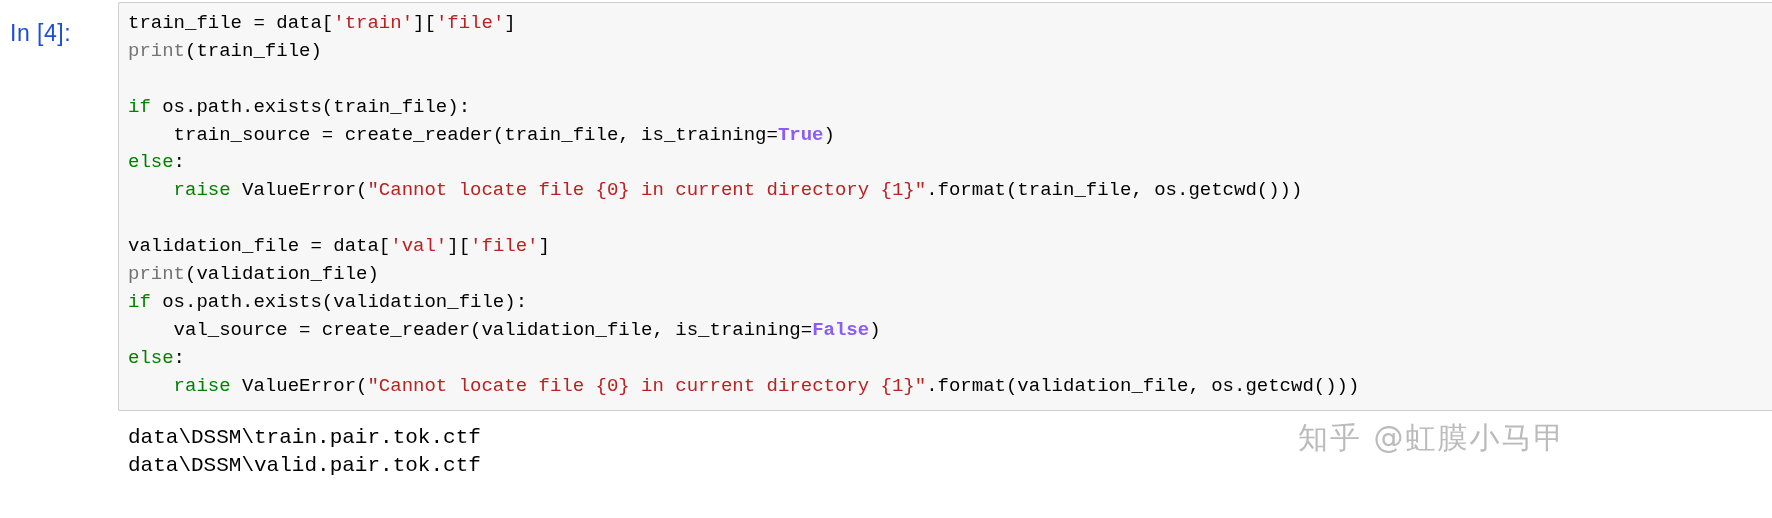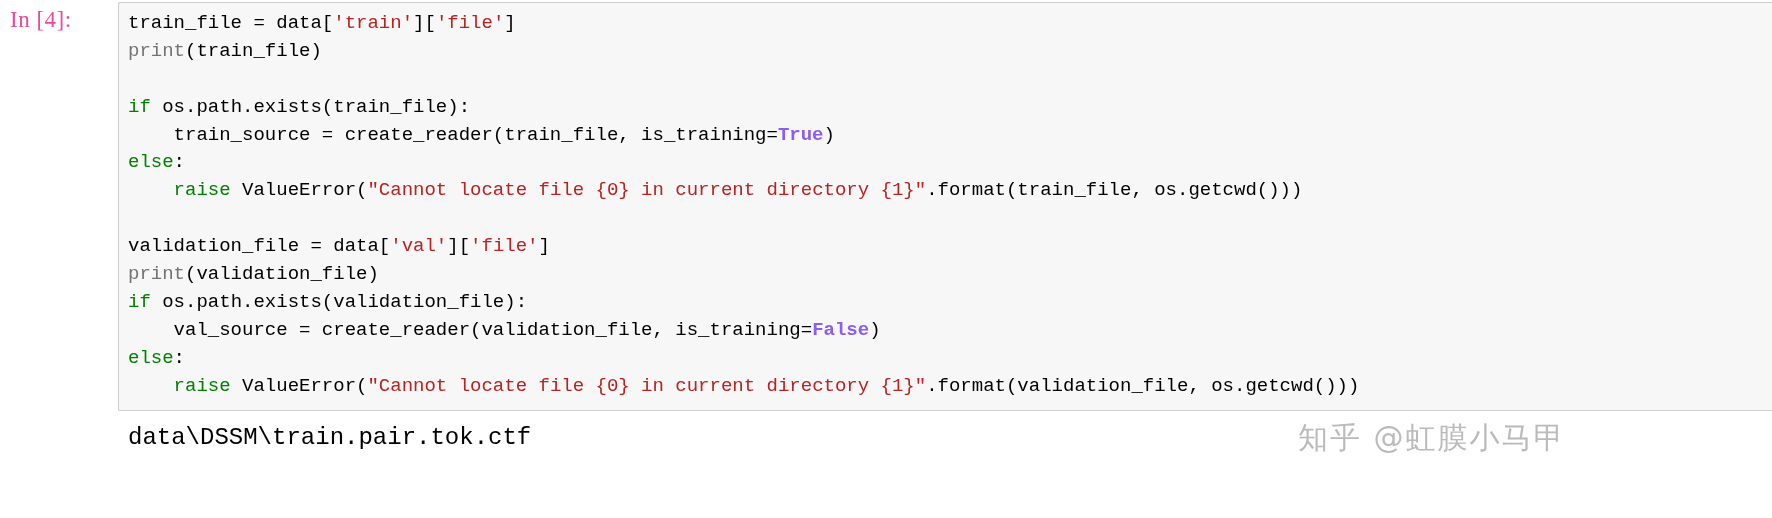--- a/index.html
+++ b/index.html
@@ -10,24 +10,24 @@
     body {
       width: 1772px;
       height: 518px;
       position: relative;
       overflow: hidden;
       font-family: "Liberation Mono", "DejaVu Sans Mono", monospace;
     }
     .prompt {
       position: absolute;
       left: 10px;
-      top: 6px;
-      font-family: Liberation Serif, serif;
+      top: 19px;
+      font-family: Liberation Sans, sans-serif;
       font-size: 23px;
-      color: #ec4899;
+      color: #1d4ed8;
       letter-spacing: 0.5px;
       white-space: pre;
       line-height: 28px;
     }
     .cell-input {
       position: absolute;
       left: 118px;
       top: 2px;
       width: 1660px;
       height: 409px;
@@ -52,21 +52,21 @@
     .kw { color: #008000; font-weight: normal; }
     .bi { color: #737373; }
     .str { color: #ba2121; }
     .cst { color: #8b5cf6; font-weight: bold; }
     .output {
       position: absolute;
       left: 128px;
       top: 424px;
       margin: 0;
       font-family: "Liberation Mono", "DejaVu Sans Mono", monospace;
-      font-size: 24px;
+      font-size: 21px;
       line-height: 27.5px;
       color: #000;
       white-space: pre;
     }
     .output .line { display: block; }
     .watermark {
       position: absolute;
       left: 1298px;
       top: 418px;
       font-family: "DejaVu Sans", sans-serif;
@@ -77,16 +77,16 @@
       opacity: 0.9;
     }
   </style>
 </head>
 <body>
 
 <div>
   <div class="prompt">In [4]:</div>
   <div class="cell-input"></div>
   <pre class="code" id="code"><span class="line"><span>train_file = data[</span><span class="str">'train'</span><span>][</span><span class="str">'file'</span><span>]</span></span><span class="line"><span class="bi">print</span><span>(train_file)</span></span><span class="line"> </span><span class="line"><span class="kw">if</span><span> os.path.exists(train_file):</span></span><span class="line"><span>    train_source = create_reader(train_file, is_training=</span><span class="cst">True</span><span>)</span></span><span class="line"><span class="kw">else</span><span>:</span></span><span class="line"><span>    </span><span class="kw">raise</span><span> ValueError(</span><span class="str">"Cannot locate file {0} in current directory {1}"</span><span>.format(train_file, os.getcwd()))</span></span><span class="line"> </span><span class="line"><span>validation_file = data[</span><span class="str">'val'</span><span>][</span><span class="str">'file'</span><span>]</span></span><span class="line"><span class="bi">print</span><span>(validation_file)</span></span><span class="line"><span class="kw">if</span><span> os.path.exists(validation_file):</span></span><span class="line"><span>    val_source = create_reader(validation_file, is_training=</span><span class="cst">False</span><span>)</span></span><span class="line"><span class="kw">else</span><span>:</span></span><span class="line"><span>    </span><span class="kw">raise</span><span> ValueError(</span><span class="str">"Cannot locate file {0} in current directory {1}"</span><span>.format(validation_file, os.getcwd()))</span></span></pre>
-  <pre class="output" id="output"><span class="line">data\DSSM\train.pair.tok.ctf</span></pre>
+  <pre class="output" id="output"><span class="line">data\DSSM\train.pair.tok.ctf</span><span class="line">data\DSSM\valid.pair.tok.ctf</span></pre>
 </div>
 
 <div class="watermark">知乎 @虹膜小马甲</div>
 
 </body></html>

